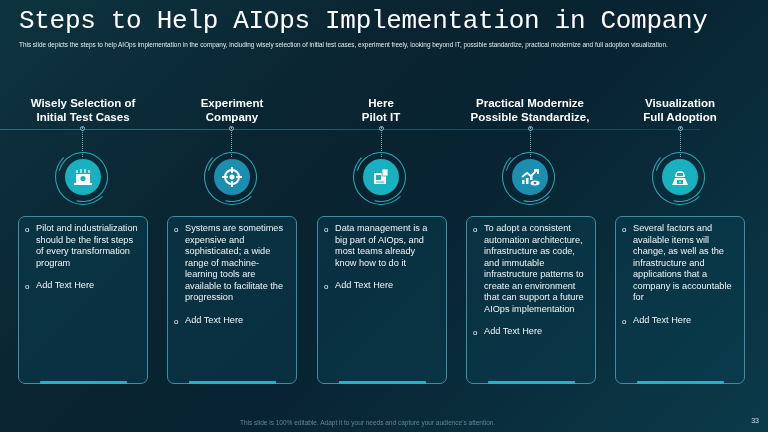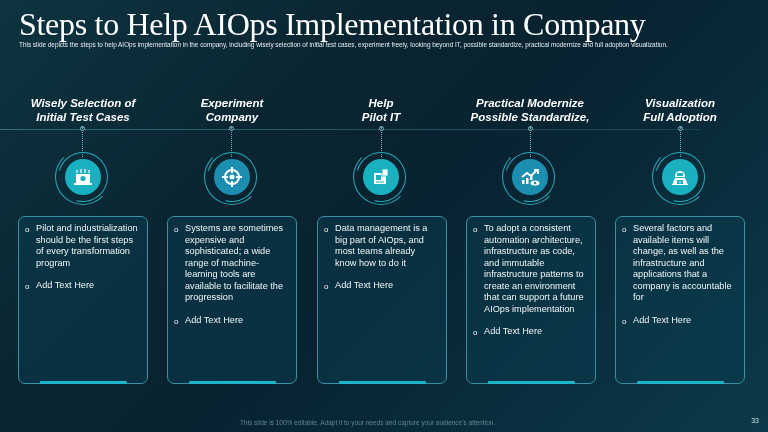--- a/index.html
+++ b/index.html
@@ -6,38 +6,37 @@
   html, body { width: 768px; height: 432px; overflow: hidden; }
   body {
     font-family: "Liberation Sans", sans-serif;
     background: linear-gradient(135deg, #0d3440 0%, #0a2431 35%, #082331 55%, #0b3a4a 100%);
     position: relative;
     color: #fff;
   }
   .slide { position: absolute; inset: 0; }
   .title {
     position: absolute; left: 19px; top: 6px;
-    font-family: Liberation Serif, serif; font-weight: 300;
-    font-size: 32px; letter-spacing: -0.3px; color: #fff;
+    font-family: Liberation Mono, monospace; font-weight: 300;
+    font-size: 26px; letter-spacing: -0.3px; color: #fff;
   }
   .subtitle {
     position: absolute; left: 19px; top: 41px; width: 700px;
     font-size: 6.4px; line-height: 8px; color: #e6eef1;
   }
   .divider {
     position: absolute; left: 0; top: 129px; width: 700px; height: 1px;
     background: linear-gradient(90deg, rgba(80,150,170,0.6), rgba(80,150,170,0.25));
   }
   .step {
     position: absolute; top: 96px; width: 150px; text-align: center;
   }
   .step-title {
     font-weight: bold; font-size: 11.5px; line-height: 14px; color: #fff;
     height: 30px;
-    font-style: italic;
   }
   .connector {
     position: absolute; top: 127px; width: 1px; height: 30px;
     border-left: 1px dotted #6fb0c2;
   }
   .conn-dot {
     position: absolute; top: 126px; width: 5px; height: 5px; border-radius: 50%;
     border: 1px solid #7fbfce; background: #0a2a36;
   }
   .icon-wrap {
@@ -146,21 +145,21 @@
     </div>
     <div class="bullet">
       <span class="mark">o</span>
       <span>Add Text Here</span>
     </div>
     <div class="card-bar"></div>
   </div>
 
   <div class="step" style="left:306px">
     <div class="step-title">
-      <div>Help</div>
+      <div>Here</div>
       <div>Pilot IT</div>
     </div>
   </div>
   <div class="conn-dot" style="left:379px"></div>
   <div class="connector" style="left:381px"></div>
   <div class="icon-wrap" style="left:356px">
     <div class="ring2"></div>
     <div class="ring"></div>
     <div class="icon-circle">
       <svg width="20" height="20" viewBox="0 0 20 20">

